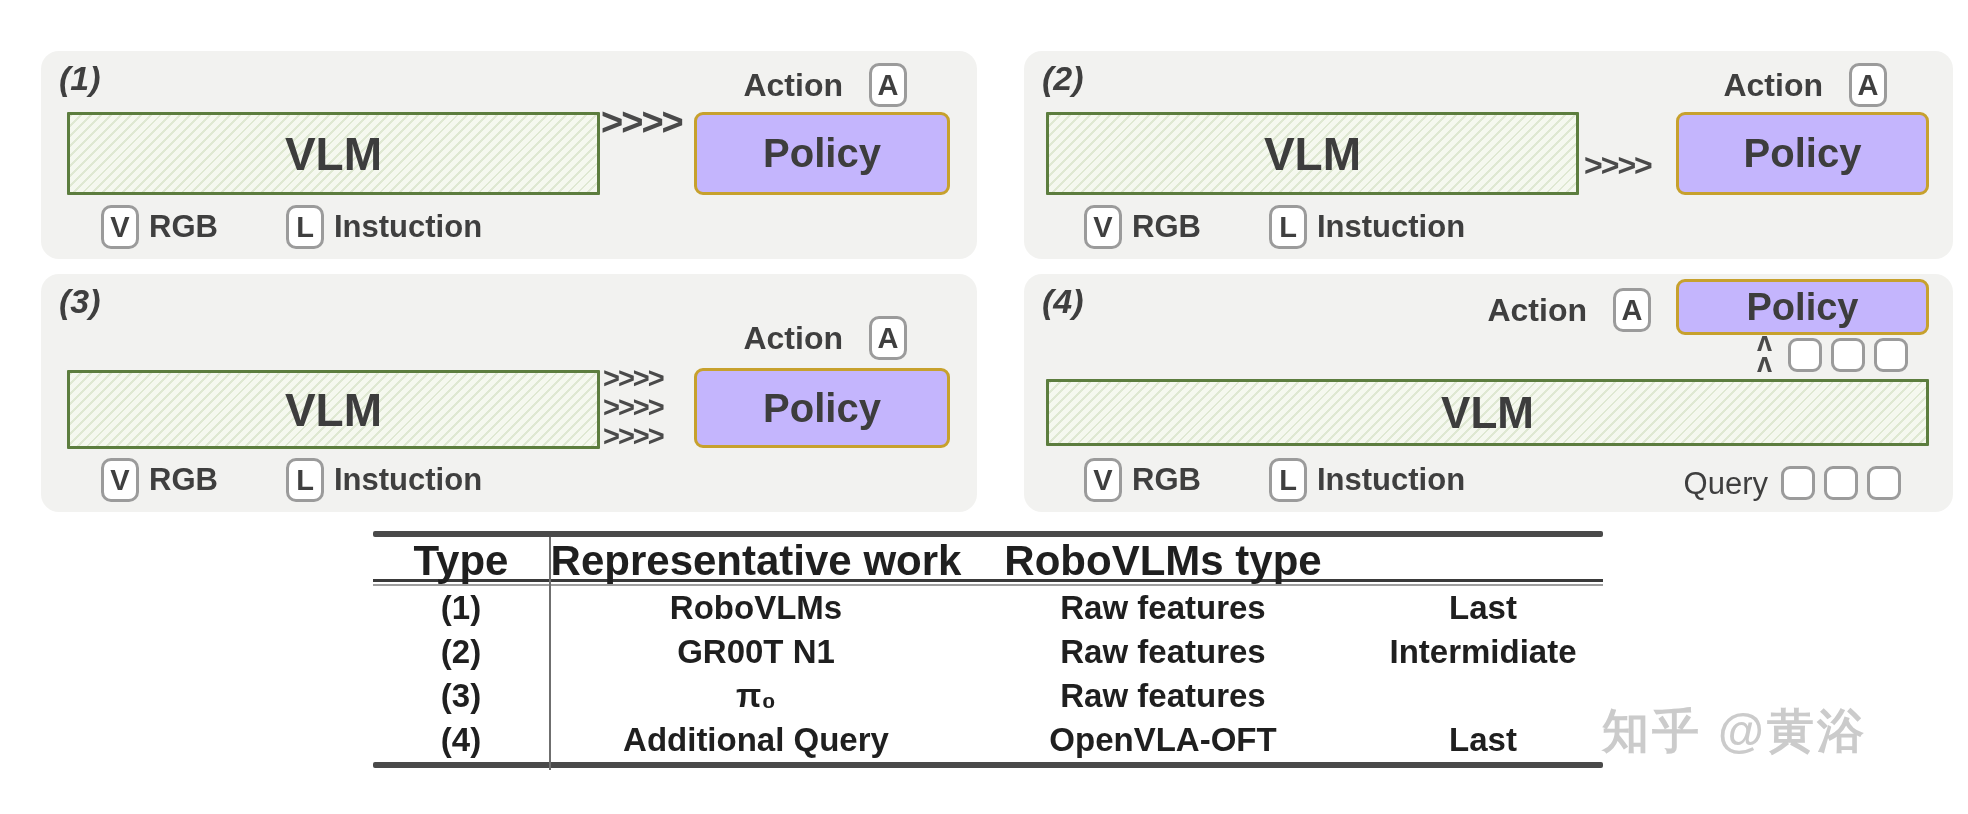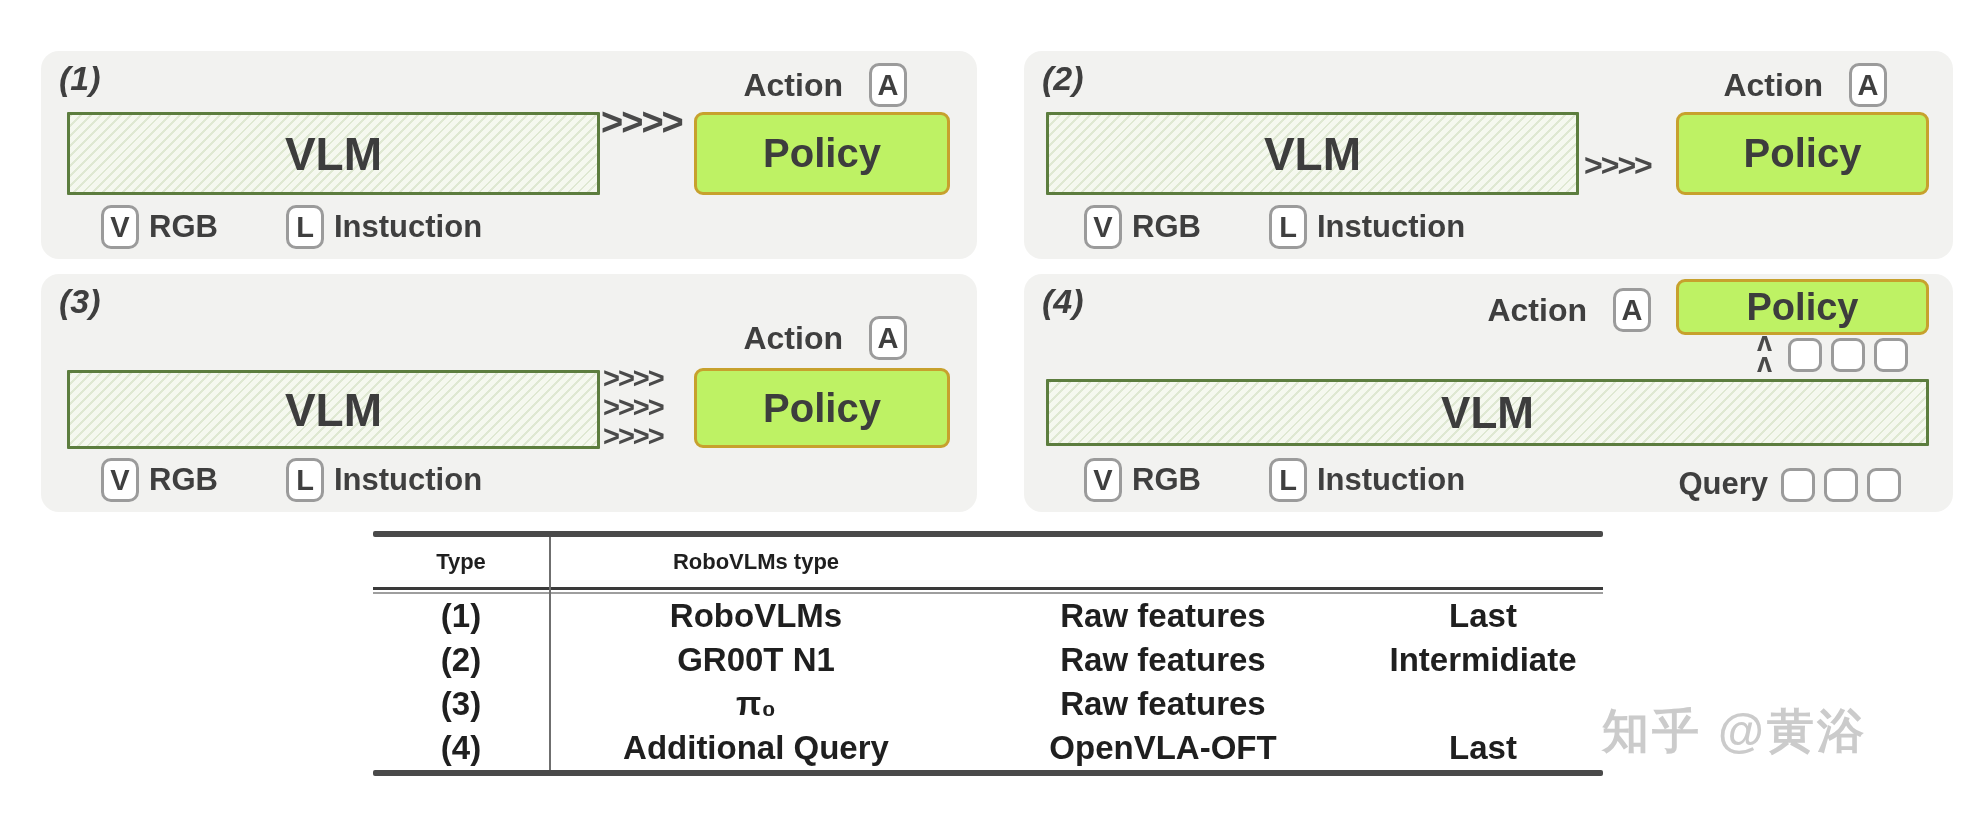--- a/index.html
+++ b/index.html
@@ -14,44 +14,44 @@
   .p4{left:1024px;top:274px;width:929px;height:238px;}
   .plabel{position:absolute;left:18px;top:8px;font-style:italic;font-weight:700;font-size:34px;color:#3f3f3f;}
   .vlm{
     position:absolute;border:3px solid #5c7d3e;border-radius:1px;
     background-color:#f5f8ef;
     background-image:repeating-linear-gradient(135deg, rgba(134,168,94,0.20) 0px, rgba(134,168,94,0.20) 2px, rgba(255,255,255,0) 2px, rgba(255,255,255,0) 7px);
     display:flex;align-items:center;justify-content:center;
     font-weight:700;font-size:46px;color:#3d3d3d;box-sizing:border-box;
   }
   .policy{
-    position:absolute;border:3px solid #c7a12d;border-radius:9px;background:#bef264;
+    position:absolute;border:3px solid #c7a12d;border-radius:9px;background:#c4b5fd;
     display:flex;align-items:center;justify-content:center;
     font-weight:700;font-size:40px;color:#3d3d3d;box-sizing:border-box;
   }
   .arrow{position:absolute;font-weight:700;color:#4a4a4a;letter-spacing:-2px;line-height:1;}
   .action-row{position:absolute;display:flex;align-items:center;gap:26px;font-weight:700;font-size:32px;color:#3f3f3f;}
   .token{
     display:inline-flex;width:38px;height:44px;border:3px solid #9b9b9b;border-radius:10px;background:#fff;
     align-items:center;justify-content:center;font-weight:700;font-size:29px;color:#3f3f3f;box-sizing:border-box;flex:none;
   }
   .input-row{position:absolute;bottom:10px;display:flex;align-items:center;gap:10px;font-weight:700;font-size:31px;color:#3f3f3f;}
   .in-v{left:60px;}
   .in-l{left:245px;}
   .sq{width:34px;height:34px;border:3px solid #9b9b9b;border-radius:9px;background:#fff;box-sizing:border-box;flex:none;}
   .sq-row{position:absolute;display:flex;gap:9px;align-items:center;}
   .carets{position:absolute;font-weight:700;font-size:27px;color:#4a4a4a;line-height:0.78;text-align:center;}
-  .query-row{position:absolute;right:52px;bottom:10px;display:flex;gap:9px;align-items:flex-end;font-weight:700;font-size:31px;color:#3f3f3f;}
+  .query-row{position:absolute;right:52px;bottom:10px;display:flex;gap:9px;align-items:flex-start;font-weight:400;font-size:31px;color:#3f3f3f;}
   .query-row .qlabel{margin-right:4px;}
 
   
   .stable{position:absolute;left:373px;top:531px;width:1230px;}
   .rule{height:6px;background:#4a4a4a;border-radius:2px;}
   .hrow,.brow{display:grid;grid-template-columns:176px 414px 400px 240px;align-items:center;}
-  .hrow{height:50px;font-weight:700;font-size:22px;color:#1f1f1f;}
+  .hrow{height:42px;font-weight:700;font-size:42px;color:#1f1f1f;}
   .brow{height:44px;font-weight:700;font-size:33px;color:#1f1f1f;}
   .cell{text-align:center;}
   .hline{height:2px;border-top:3px solid #3a3a3a;border-bottom:2px solid #9e9e9e;}
   .vdiv{position:absolute;left:176px;top:6px;width:2px;height:233px;background:#6f6f6f;}
   .italic{}
 
   .watermark{
     position:absolute;left:1602px;top:700px;font-weight:700;font-size:47px;
     color:#cbcbcb;letter-spacing:3px;white-space:nowrap;
   }
@@ -148,20 +148,21 @@
     <div class="sq"></div>
     <div class="sq"></div>
     <div class="sq"></div>
   </div>
 </div>
 
 <div class="stable">
   <div class="rule"></div>
   <div class="hrow">
     <div class="cell">Type</div>
+    <div class="cell">Representative work</div>
     <div class="cell">RoboVLMs type</div>
   </div>
   <div class="hline"></div>
   <div class="brow">
     <div class="cell">(1)</div>
     <div class="cell">RoboVLMs</div>
     <div class="cell">Raw features</div>
     <div class="cell">Last</div>
   </div>
   <div class="brow">

